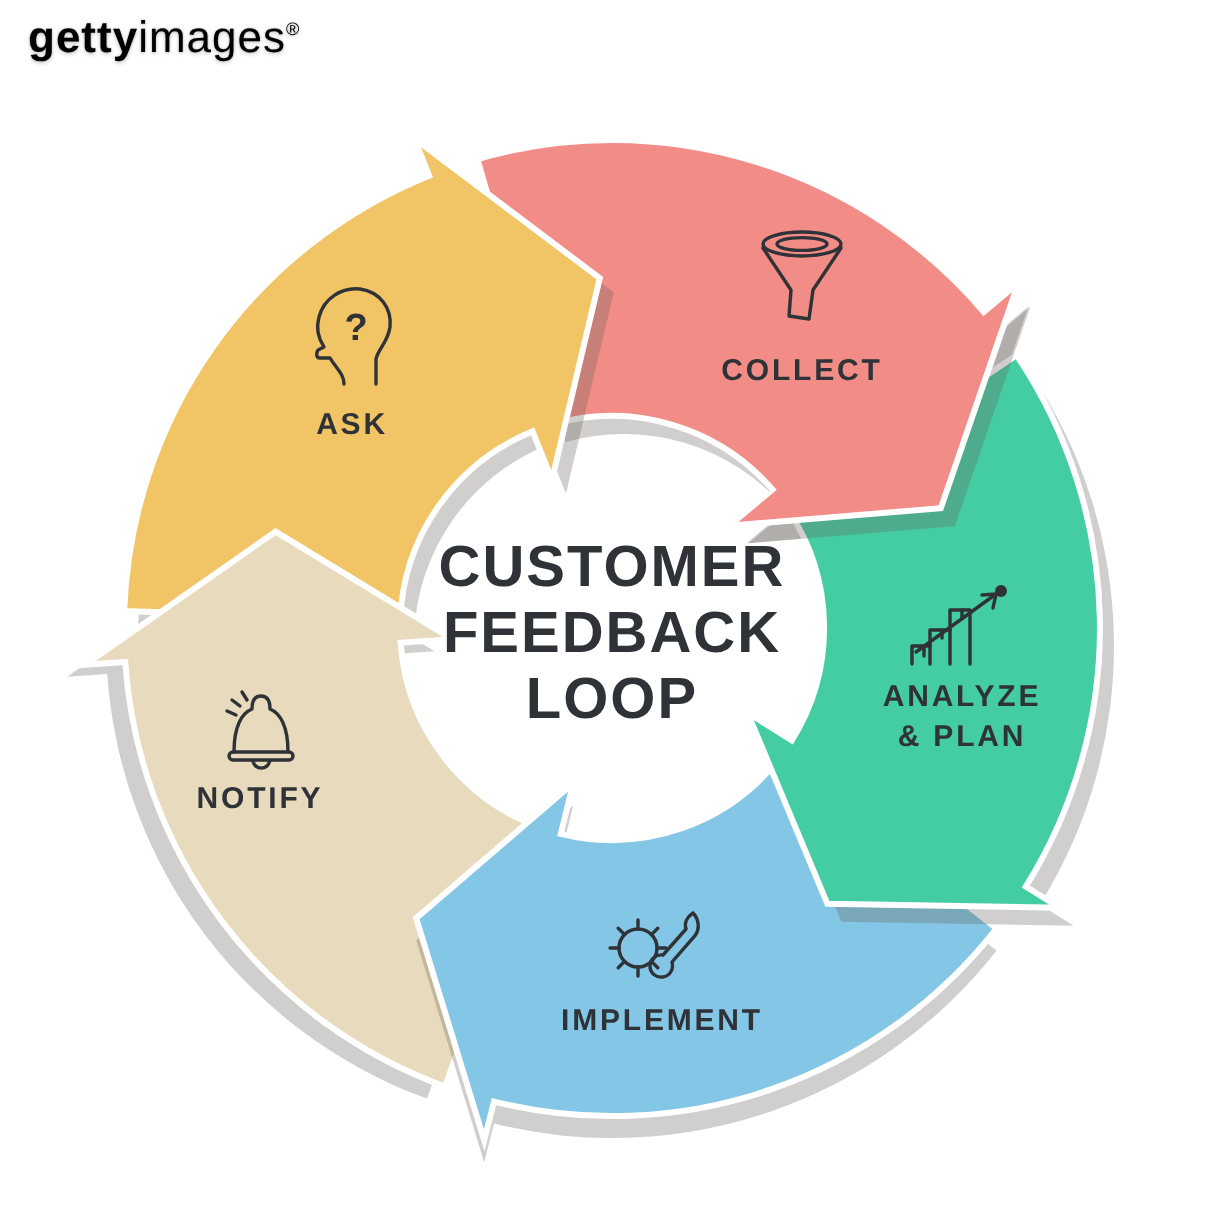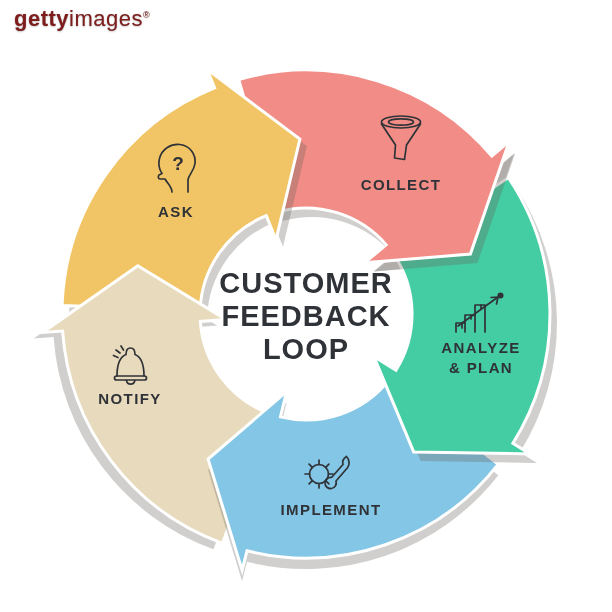--- a/index.html
+++ b/index.html
@@ -5,21 +5,21 @@
   html,body{margin:0;padding:0;background:#fff;}
   .canvas{position:relative;width:612px;height:612px;background:#fff;overflow:hidden;
           font-family:"Liberation Sans",sans-serif;}
   svg text{font-family:"Liberation Sans",sans-serif;}
   .seg-label{font-weight:bold;font-size:15px;letter-spacing:1.4px;text-anchor:middle;}
   .title-line{font-weight:bold;font-size:29px;letter-spacing:1px;text-anchor:middle;}
   .arrow{stroke:#fff;stroke-width:3;stroke-linejoin:miter;}
   .icon{fill:none;stroke:#2F3237;stroke-width:1.7;stroke-linecap:round;stroke-linejoin:round;}
   .icon-fill{fill:#2F3237;stroke:none;}
   .q-glyph{font-weight:bold;font-size:19px;text-anchor:middle;fill:#2F3237;}
-  .watermark{position:absolute;left:14px;top:6px;color:#7f1d1d;font-size:22px;
+  .watermark{position:absolute;left:14px;top:6px;color:#000000;font-size:22px;
              text-shadow:0 0 1px rgba(120,120,120,.55),0 1px 2px rgba(0,0,0,.18);
              letter-spacing:.5px;user-select:none;}
   .wm-bold{font-weight:bold;}
   .wm-light{font-weight:300;}
   .wm-reg{font-size:9px;vertical-align:super;}
 </style>
 </head>
 <body>
 
 <div class="canvas">

